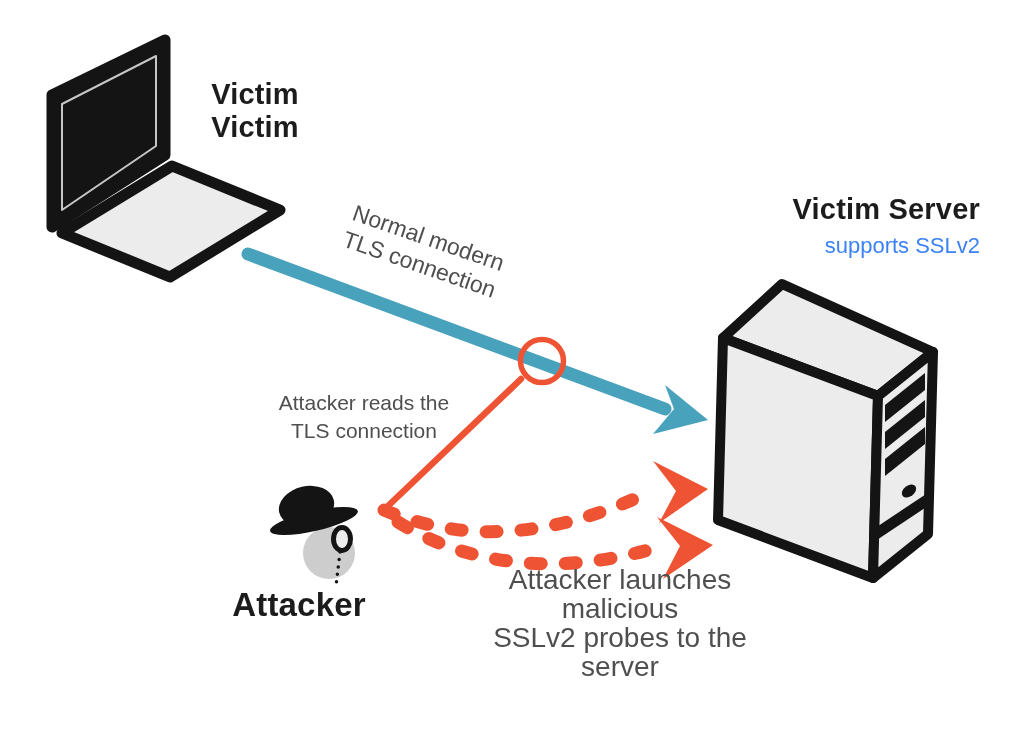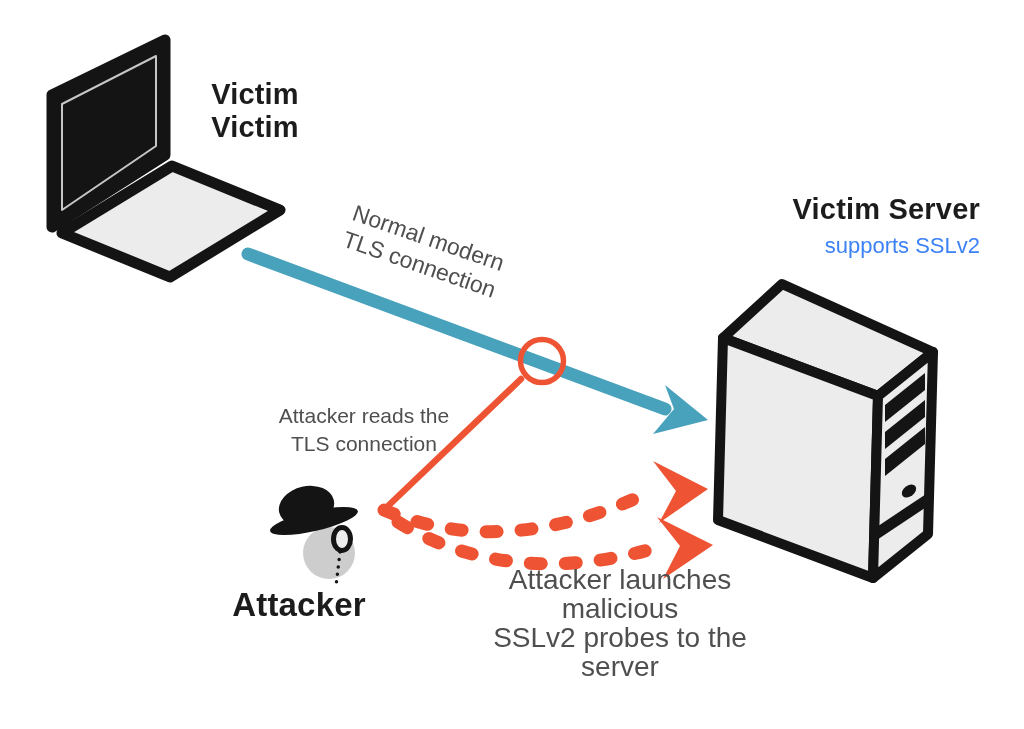--- a/index.html
+++ b/index.html
@@ -9,21 +9,21 @@
   }
   .stage svg{position:absolute;left:0;top:0;}
   .label{position:absolute;text-align:center;}
   .node-label{font-weight:700;color:#1c1c1c;letter-spacing:0.2px;}
   .annotation{color:#4f4f4f;font-weight:400;}
   .lbl-client{left:150px;top:78px;width:210px;font-size:29px;line-height:33px;}
   .lbl-server{left:660px;top:194px;width:320px;font-size:29px;line-height:31px;text-align:right;}
   .lbl-server .sub{font-size:22px;font-weight:400;color:#3b82f6;margin-top:5px;letter-spacing:0;}
   .lbl-tls{left:302px;top:223px;width:244px;font-size:23px;line-height:28px;
            transform:rotate(19deg);transform-origin:50% 50%;}
-  .lbl-reads{left:256px;top:402px;width:216px;font-size:21px;line-height:28px;}
+  .lbl-reads{left:256px;top:389px;width:216px;font-size:21px;line-height:28px;}
   .lbl-attacker{left:199px;top:590px;width:200px;font-size:33px;line-height:30px;}
   .lbl-probes{left:455px;top:565px;width:330px;font-size:28px;line-height:29px;}
 </style>
 </head>
 <body>
 
 <div class="stage">
 
   <svg width="1024" height="729" viewBox="0 0 1024 729">
 

